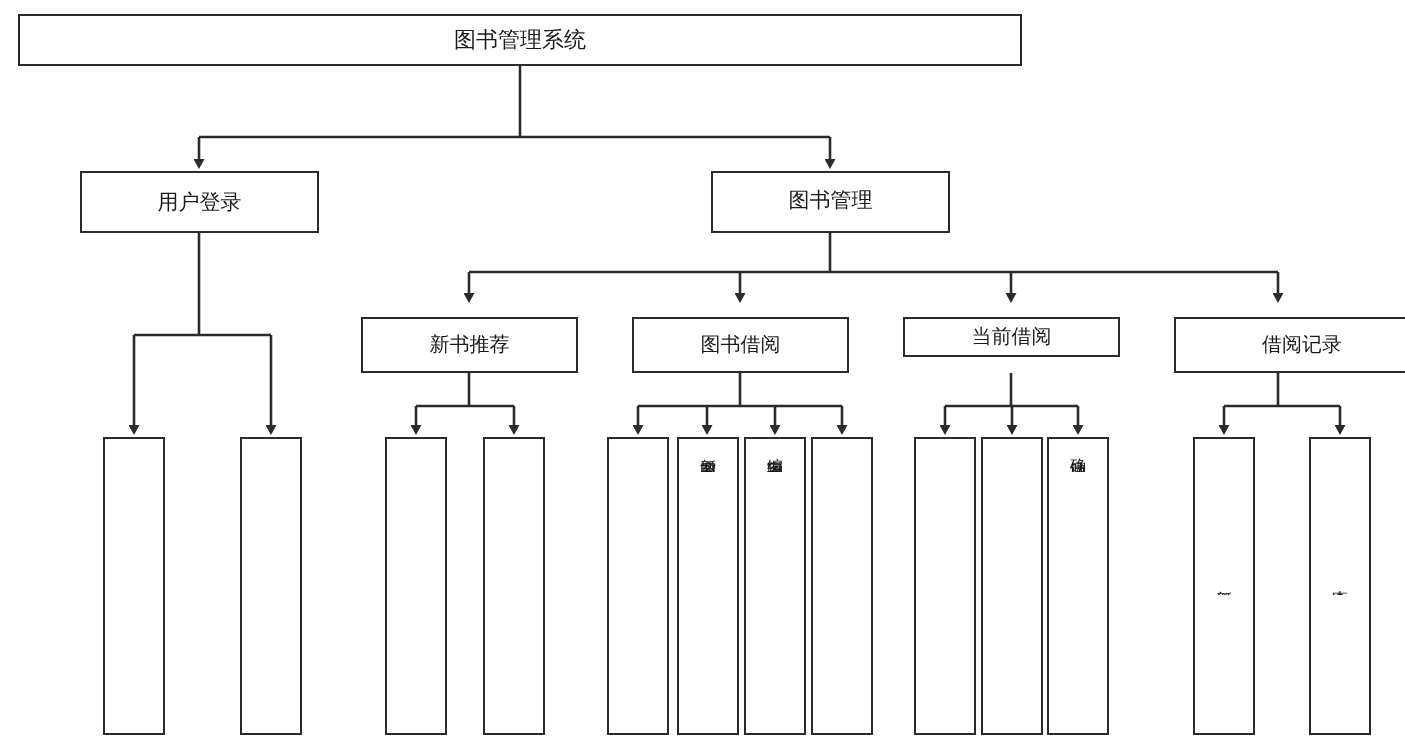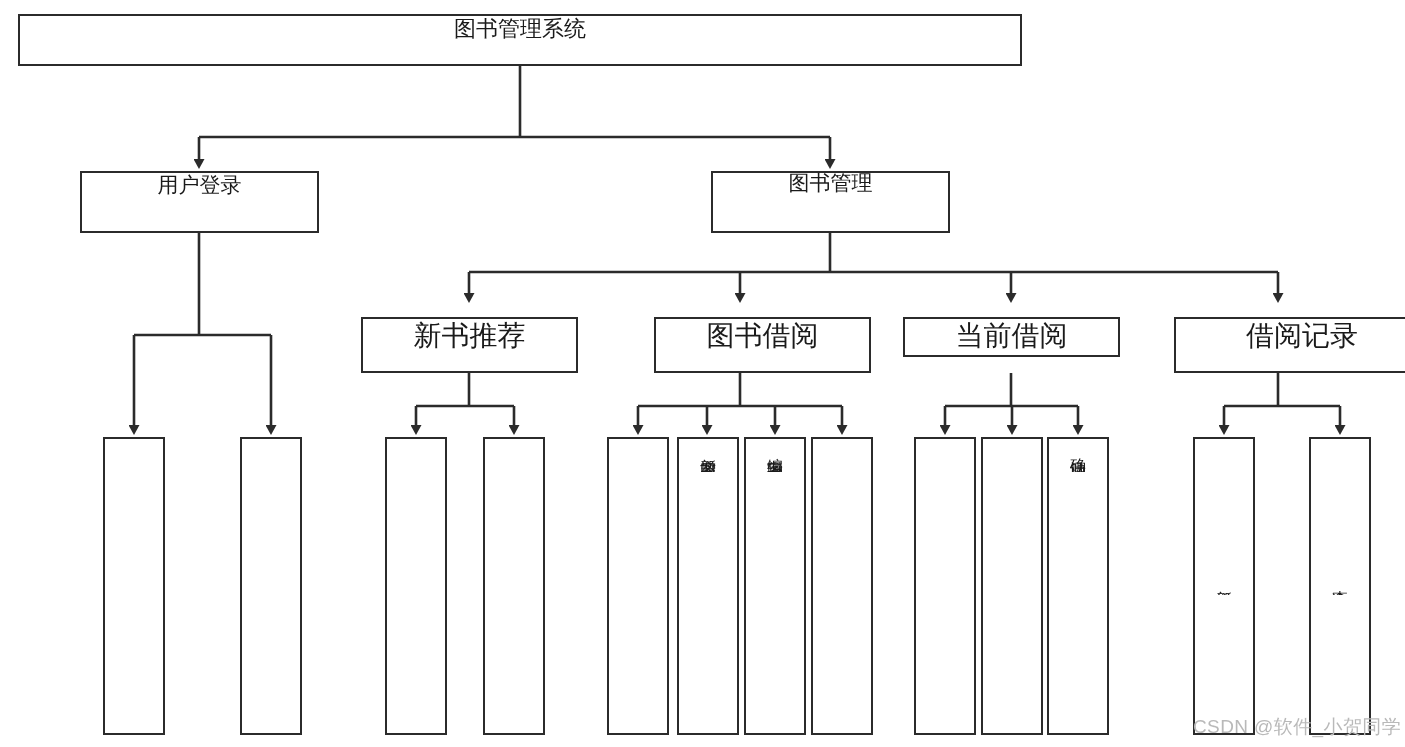--- a/index.html
+++ b/index.html
@@ -23,31 +23,32 @@
     width: 1405px;
     height: 747px;
     pointer-events: none;
   }
   .node {
     position: absolute;
     box-sizing: border-box;
     background: #ffffff;
     border: 2px solid #2b2b2b;
     display: flex;
+    align-items: center;
     justify-content: center;
     color: #1a1a1a;
   }
   .node.root {
     font-size: 22px;
   }
   .node.level2 {
     font-size: 21px;
   }
   .node.level3 {
-    font-size: 28px;
+    font-size: 20px;
   }
   .node-label {
     display: block;
     text-align: center;
     line-height: 1.18;
     white-space: nowrap;
   }
   .node.leaf {
     align-items: center;
     justify-content: center;
@@ -137,21 +138,21 @@
   </div>
 
   <div class="node level2" style="left:711px; top:171px; width:239px; height:62px;font-family:Liberation Mono, monospace;">
     <span class="node-label">图书管理</span>
   </div>
 
   <div class="node level3" style="left:361px; top:317px; width:217px; height:56px;">
     <span class="node-label">新书推荐</span>
   </div>
 
-  <div class="node level3" style="left:632px; top:317px; width:217px; height:56px;margin-left:22px;">
+  <div class="node level3" style="left:632px; top:317px; width:217px; height:56px;">
     <span class="node-label">图书借阅</span>
   </div>
 
   <div class="node level3" style="left:903px; top:317px; width:217px; height:40px;">
     <span class="node-label">当前借阅</span>
   </div>
 
   <div class="node level3" style="left:1174px; top:317px; width:256px; height:56px;">
     <span class="node-label">借阅记录</span>
   </div>
@@ -201,15 +202,14 @@
   </div>
 
   <div class="node leaf" style="left:1193px; top:437px; width:62px; height:298px;">
     <span class="node-label">新增借阅记录</span>
   </div>
 
   <div class="node leaf" style="left:1309px; top:437px; width:62px; height:298px;">
     <span class="node-label">查询借阅记录</span>
   </div>
 
-  <div class="watermark" style="left:1193px; top:714px;">CSDN @软件_小贺同学</div>
 
 </div>
 
 </body></html>

